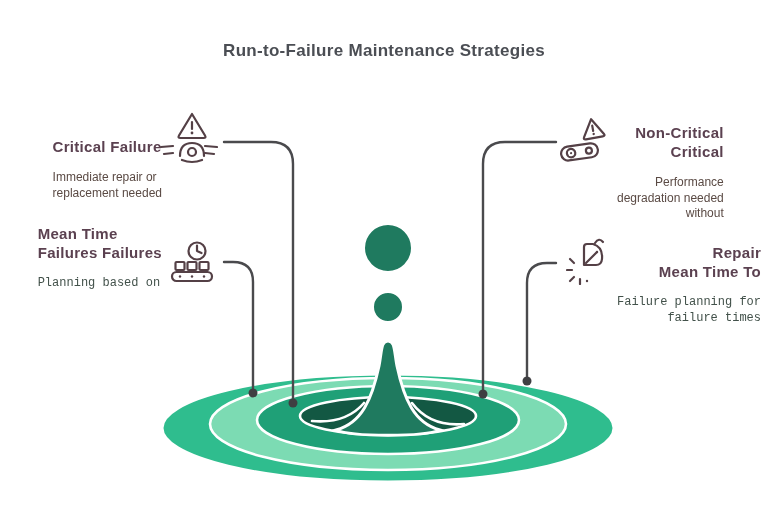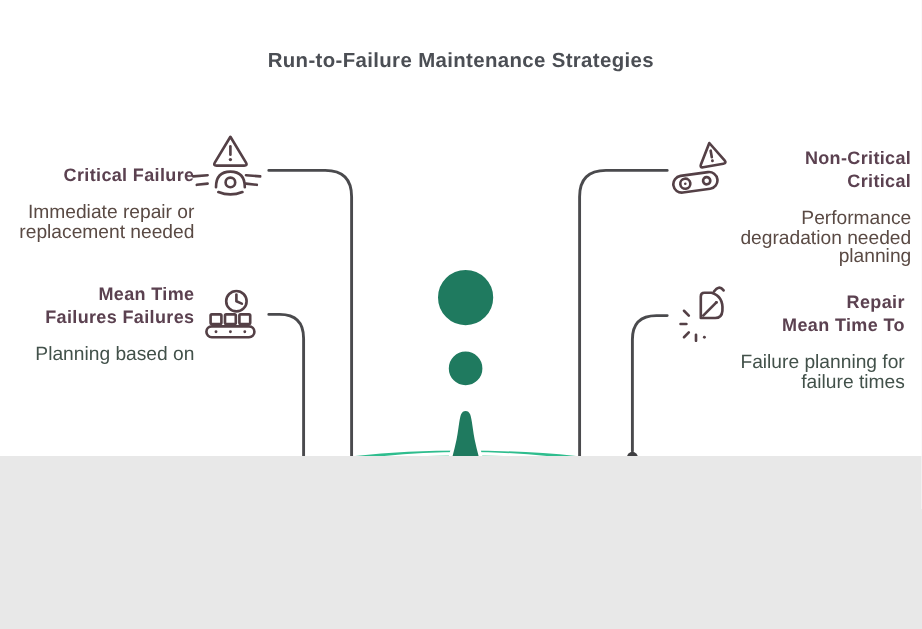--- a/index.html
+++ b/index.html
@@ -13,40 +13,40 @@
     --ripple-outer:#2fbd8e;
     --ripple-mint:#7cdbb3;
     --ripple-mid:#1fa077;
     --ripple-center:#135843;
     --drop-green:#1f7a5f;
     --background:#ffffff;
   }
   html,body{margin:0;padding:0;}
   body{font-family:"Liberation Sans","DejaVu Sans",sans-serif;background:#e8e8e8;}
   .canvas{
-    position:relative;width:768px;height:380px;background:var(--background);
+    position:relative;width:768px;height:524px;background:var(--background);
     overflow:hidden;
   }
   .title{
     position:absolute;top:41px;left:0;width:768px;margin:0;
     text-align:center;font-size:17px;font-weight:bold;letter-spacing:.3px;
     color:var(--title-gray);
   }
   .bg-art{position:absolute;left:0;top:0;width:768px;height:524px;}
   .text-block{position:absolute;}
-  .text-left{right:606px;text-align:right;}
+  .text-left{right:606px;}
   .text-right{left:617px;text-align:right;}
   .heading-line{
     font-size:15px;font-weight:bold;line-height:19px;letter-spacing:.3px;
     color:var(--heading-plum);white-space:nowrap;
   }
   .desc{margin-top:14px;}
-  .desc-line{font-size:16px;line-height:15.5px;white-space:nowrap;}
+  .desc-line{font-size:12px;line-height:15.5px;white-space:nowrap;}
   .desc-warm .desc-line{color:var(--desc-warm);}
-  .desc-cool .desc-line{color:var(--desc-cool);}
+  .desc-cool .desc-line{color:var(--desc-cool);font-family:Liberation Mono, monospace;}
   .item-icon{position:absolute;}
   .item-icon path,.item-icon line,.item-icon rect,.item-icon circle{
     stroke:var(--icon-maroon);stroke-width:2.2;fill:none;
     stroke-linecap:round;stroke-linejoin:round;
   }
   .item-icon .dotfill{fill:var(--icon-maroon);stroke:none;}
   
   .ring-a{fill:var(--ripple-outer);stroke:#fff;stroke-width:3;}
   .ring-b{fill:var(--ripple-mint);stroke:#fff;stroke-width:2.6;}
   .ring-c{fill:var(--ripple-mid);stroke:#fff;stroke-width:2.6;}
@@ -103,21 +103,21 @@
     <circle class="dotfill" cx="32" cy="22" r="1.4"></circle>
     <path d="M20 45 Q20 32 32 32 Q44 32 44 45"></path>
     <circle cx="32" cy="41" r="4"></circle>
     <line x1="1" y1="36" x2="13" y2="35"></line>
     <line x1="4" y1="43" x2="13" y2="42"></line>
     <line x1="45" y1="35" x2="57" y2="36"></line>
     <line x1="45" y1="42" x2="54" y2="43"></line>
     <path d="M22 49 Q32 53 42 49"></path>
   </svg>
 
-  <div class="text-block text-left desc-cool" style="top:236px">
+  <div class="text-block text-left desc-cool" style="top:224px">
     <div class="heading">
       <div class="heading-line">Mean Time</div>
       <div class="heading-line">Failures Failures</div>
     </div>
     <div class="desc">
       <div class="desc-line">Planning based on</div>
     </div>
   </div>
   <svg class="item-icon" style="left:170px;top:241px" width="44" height="44" viewBox="0 0 44 44" aria-hidden="true">
     <circle cx="27" cy="10" r="8.5"></circle>
@@ -132,21 +132,21 @@
   </svg>
 
   <div class="text-block text-right desc-warm" style="top:123px">
     <div class="heading">
       <div class="heading-line">Non-Critical</div>
       <div class="heading-line">Critical</div>
     </div>
     <div class="desc">
       <div class="desc-line">Performance</div>
       <div class="desc-line">degradation needed</div>
-      <div class="desc-line">planning</div>
+      <div class="desc-line">without</div>
     </div>
   </div>
   <svg class="item-icon" style="left:560px;top:117px" width="50" height="48" viewBox="0 0 50 48" aria-hidden="true">
     <g transform="rotate(-10 33 13)">
       <path d="M33 2 L43 18.5 Q44.5 21 41.5 21 L24.5 21 Q21.5 21 23 18.5 Z"></path>
       <line x1="33" y1="8.5" x2="33" y2="14"></line>
       <circle class="dotfill" cx="33" cy="17" r="1.2"></circle>
     </g>
     <g transform="rotate(-8 19 35)">
       <rect x="1" y="28" width="37" height="14" rx="7"></rect>

